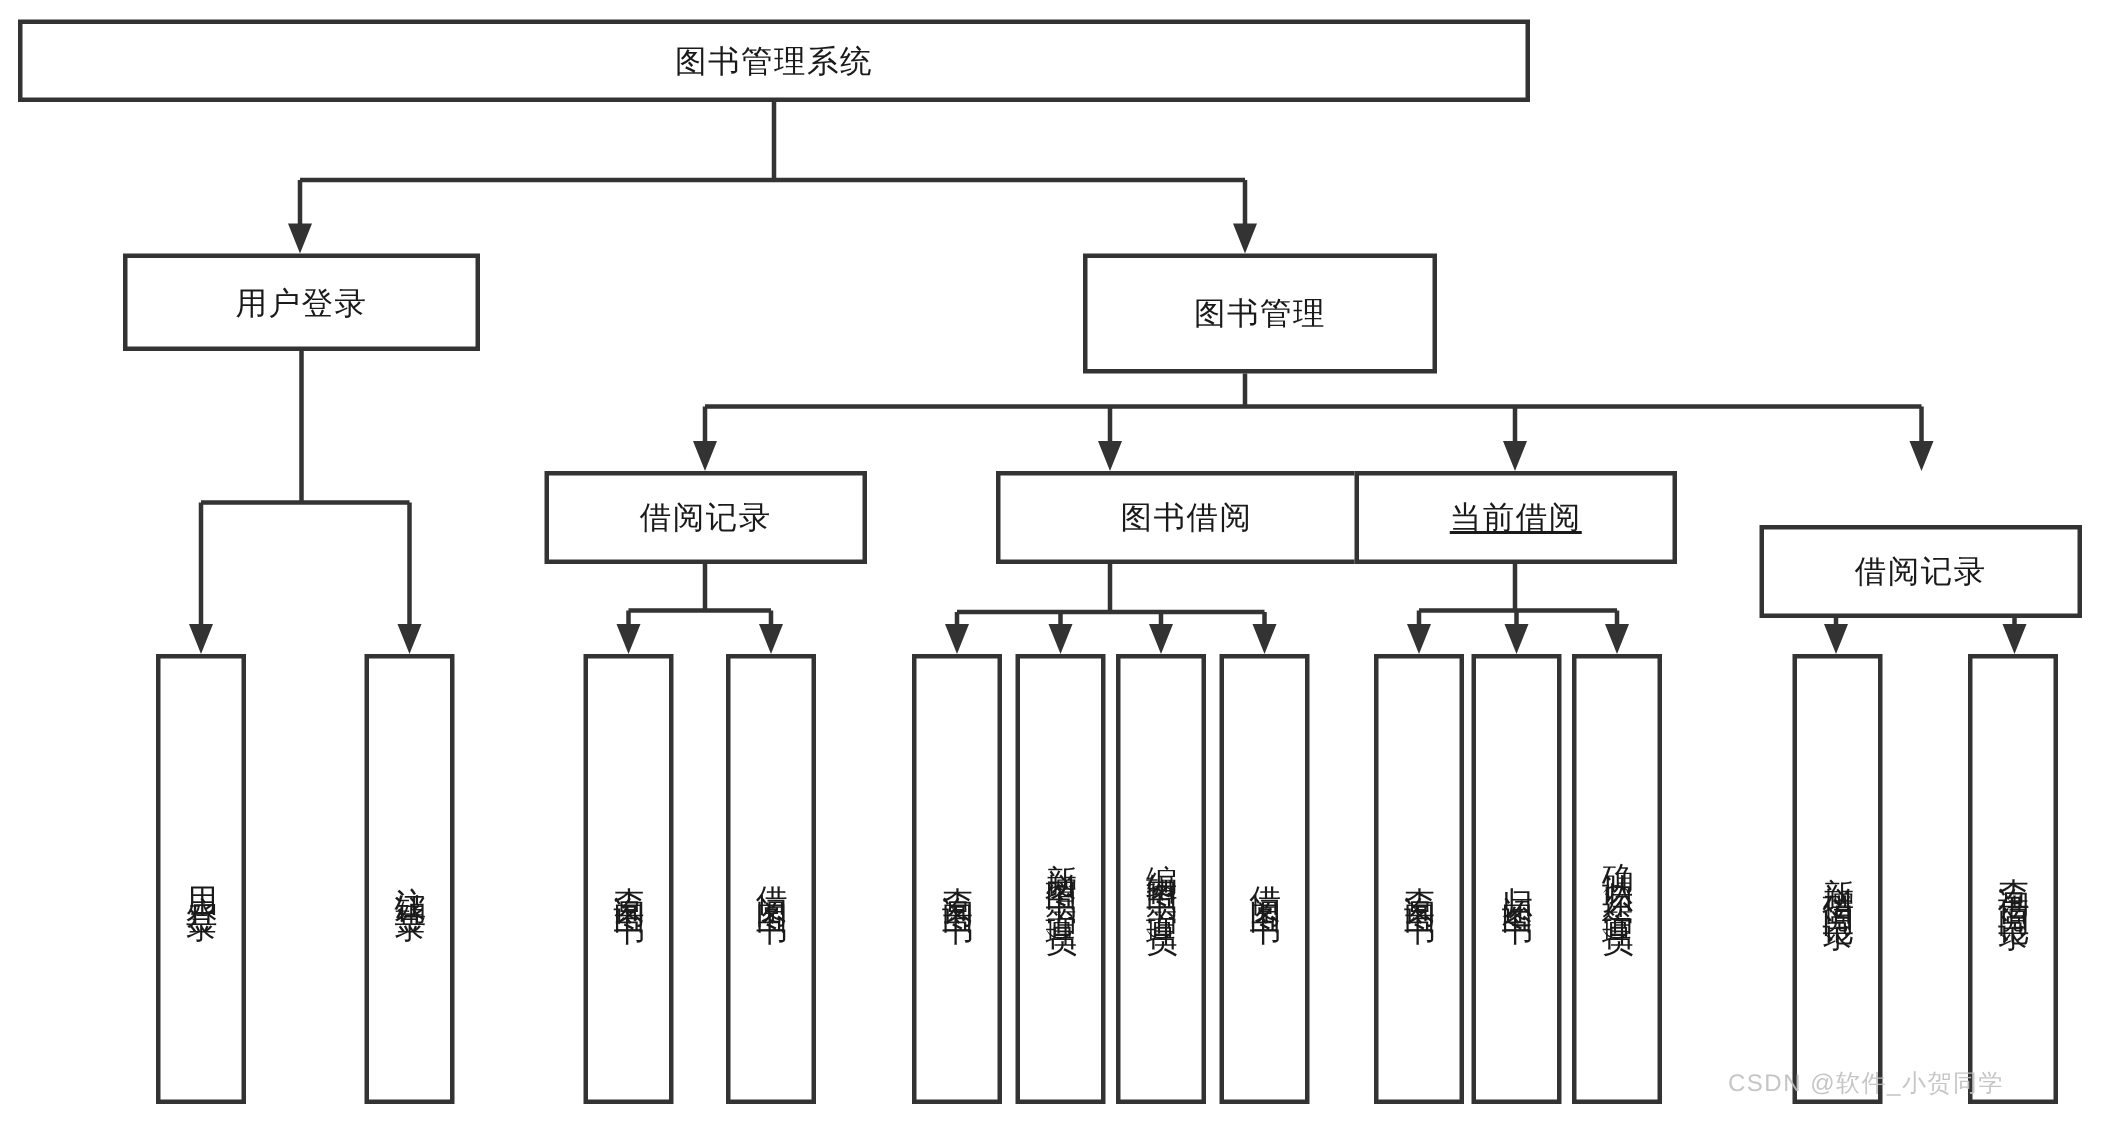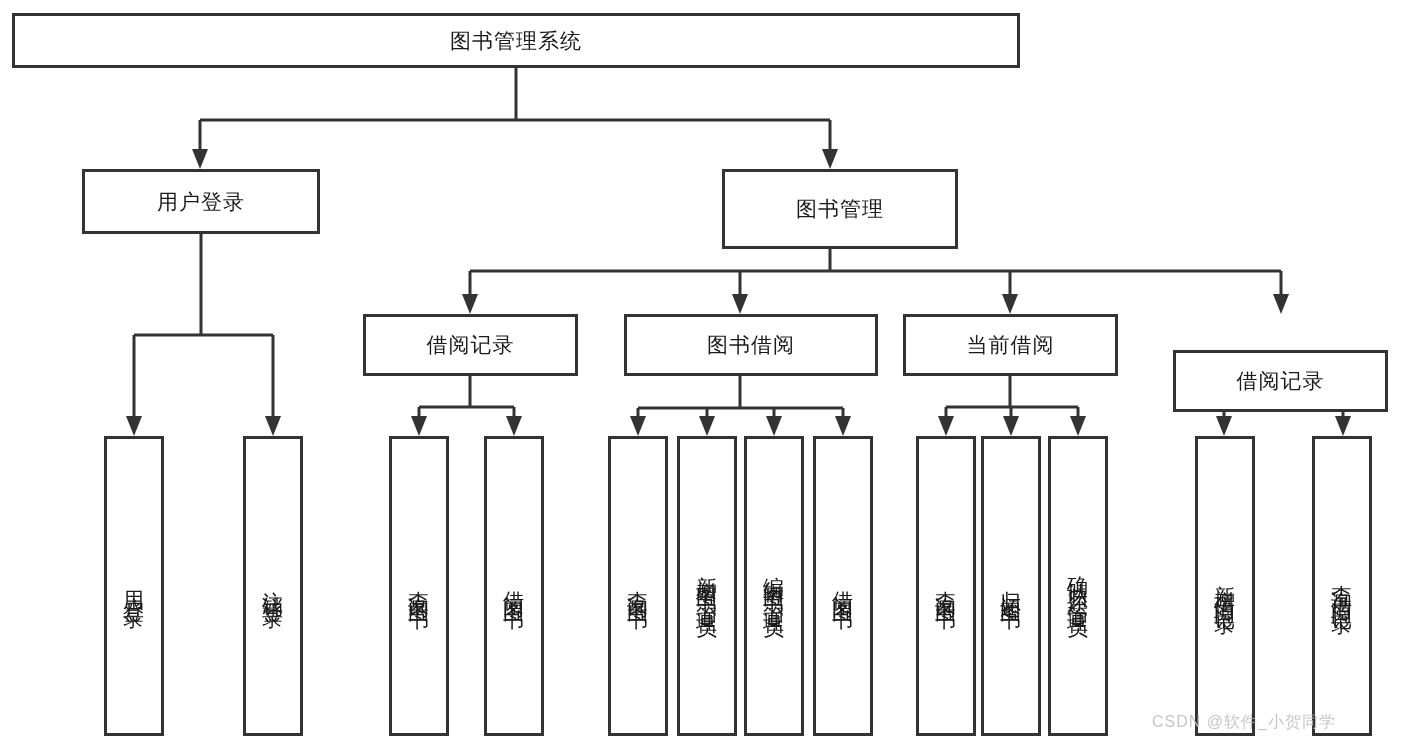--- a/index.html
+++ b/index.html
@@ -94,22 +94,22 @@
       M1224 436 l-8 -20 h16 z M1343 436 l-8 -20 h16 z
     "></path>
   </svg>
 
   <div class="box hbox" style="left:12px; top:13px; width:1008px; height:55px;">图书管理系统</div>
 
   <div class="box hbox" style="left:82px; top:169px; width:238px; height:65px;">用户登录</div>
   <div class="box hbox" style="left:712px; top:169px; width:236px; height:80px;margin-left:10px;">图书管理</div>
 
   <div class="box hbox" style="left:363px; top:314px; width:215px; height:62px;">借阅记录</div>
-  <div class="box hbox" style="left:624px; top:314px; width:254px; height:62px;">图书借阅</div>
-  <div class="box hbox" style="left:903px; top:314px; width:215px; height:62px;">当前借阅</div>
+  <div class="box hbox" style="left:664px; top:314px; width:254px; height:62px;">图书借阅</div>
+  <div class="box hbox" style="left:903px; top:314px; width:215px; height:62px;text-decoration:underline;">当前借阅</div>
   <div class="box hbox" style="left:1173px; top:314px; width:215px; height:62px;margin-top:36px;">借阅记录</div>
 
   <div class="box leaf" style="left:104px; top:436px; width:60px; height:300px;">
     <span class="vtext">用户登录</span>
   </div>
   <div class="box leaf" style="left:243px; top:436px; width:60px; height:300px;">
     <span class="vtext">注销登录</span>
   </div>
 
   <div class="box leaf" style="left:389px; top:436px; width:60px; height:300px;">

